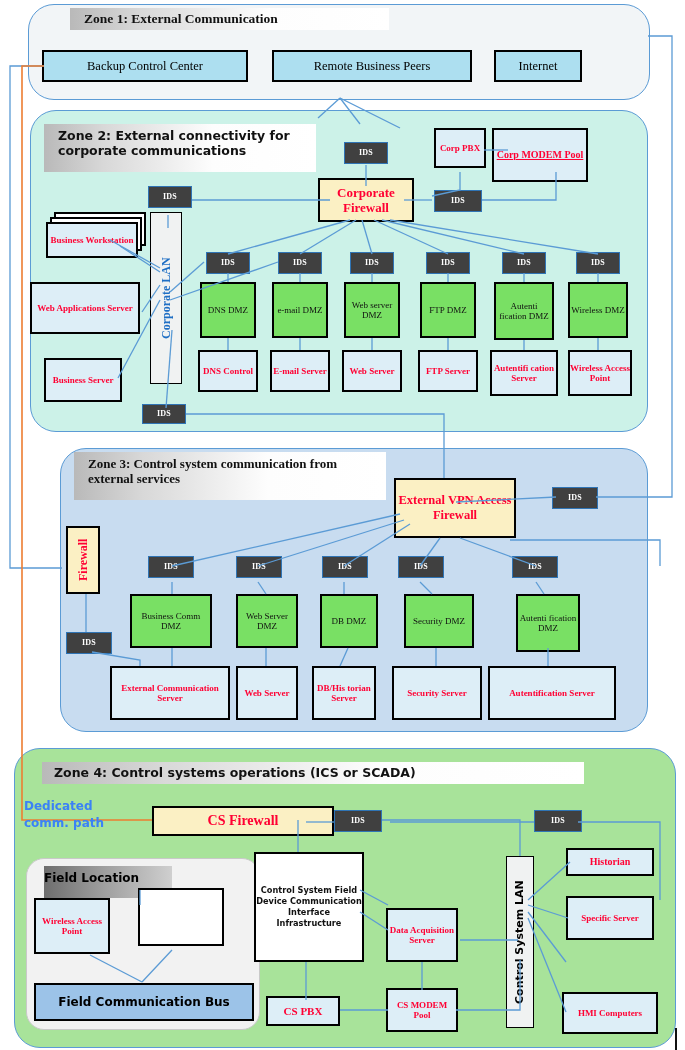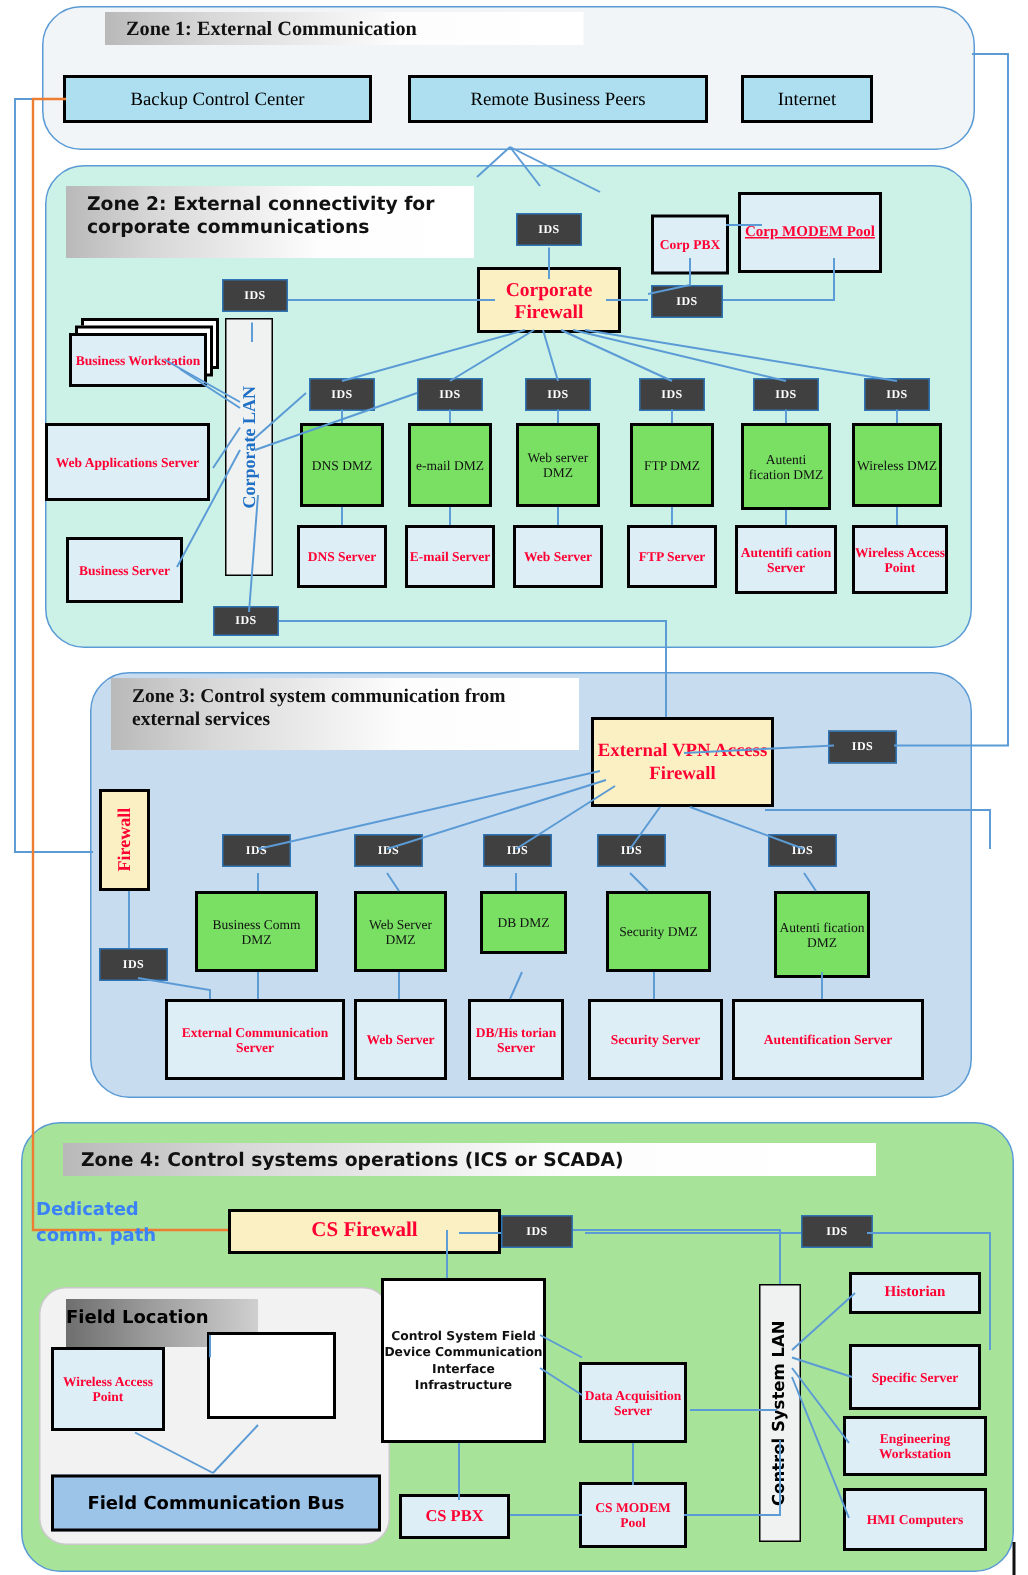--- a/index.html
+++ b/index.html
@@ -169,36 +169,36 @@
   <div class="node z1node" style="left:494px;top:50px;width:88px;height:32px;">Internet</div>
 
   <div class="ztitle z2t">Zone 2: External connectivity for corporate communications</div>
 
   <div class="node ids" style="left:344px;top:142px;width:44px;height:22px;">IDS</div>
   <div class="node fw" style="left:318px;top:178px;width:96px;height:44px;font-size:13px;line-height:15px;">Corporate Firewall</div>
   <div class="node ids" style="left:148px;top:186px;width:44px;height:22px;">IDS</div>
   <div class="node ids" style="left:434px;top:190px;width:48px;height:22px;">IDS</div>
   <div class="node ids" style="left:142px;top:404px;width:44px;height:20px;">IDS</div>
 
-  <div class="node" style="left:434px;top:128px;width:52px;height:40px;margin-top:15px;">Corp PBX</div>
+  <div class="node" style="left:434px;top:128px;width:52px;height:40px;">Corp PBX</div>
   <div class="node" style="left:492px;top:128px;width:96px;height:54px;font-size:10px;text-decoration:underline;">Corp MODEM Pool</div>
 
   <div class="node lan" style="left:150px;top:212px;width:32px;height:172px;">Corporate LAN</div>
 
   <div class="stackwrap" style="left:46px;top:212px;width:108px;height:50px;">
     <div class="sh" style="left:8px;top:0;width:92px;height:34px;"></div>
     <div class="sh" style="left:4px;top:5px;width:92px;height:34px;"></div>
     <div class="node" style="left:0;top:10px;width:92px;height:36px;position:absolute;">Business Workstation</div>
   </div>
   <div class="node" style="left:30px;top:282px;width:110px;height:52px;">Web Applications Server</div>
   <div class="node" style="left:44px;top:358px;width:78px;height:44px;">Business Server</div>
 
   <div class="node ids" style="left:206px;top:252px;width:44px;height:22px;">IDS</div>
   <div class="node dmz" style="left:200px;top:282px;width:56px;height:56px;">DNS DMZ</div>
-  <div class="node" style="left:198px;top:350px;width:60px;height:42px;">DNS Server</div>
+  <div class="node" style="left:198px;top:350px;width:60px;height:42px;">DNS Control</div>
 
   <div class="node ids" style="left:278px;top:252px;width:44px;height:22px;">IDS</div>
   <div class="node dmz" style="left:272px;top:282px;width:56px;height:56px;">e-mail DMZ</div>
   <div class="node" style="left:270px;top:350px;width:60px;height:42px;">E-mail Server</div>
 
   <div class="node ids" style="left:350px;top:252px;width:44px;height:22px;">IDS</div>
   <div class="node dmz" style="left:344px;top:282px;width:56px;height:56px;">Web server DMZ</div>
   <div class="node" style="left:342px;top:350px;width:60px;height:42px;">Web Server</div>
 
   <div class="node ids" style="left:426px;top:252px;width:44px;height:22px;">IDS</div>
@@ -222,21 +222,21 @@
 
   <div class="node ids" style="left:148px;top:556px;width:46px;height:22px;">IDS</div>
   <div class="node dmz" style="left:130px;top:594px;width:82px;height:54px;">Business Comm DMZ</div>
   <div class="node" style="left:110px;top:666px;width:120px;height:54px;">External Communication Server</div>
 
   <div class="node ids" style="left:236px;top:556px;width:46px;height:22px;">IDS</div>
   <div class="node dmz" style="left:236px;top:594px;width:62px;height:54px;">Web Server DMZ</div>
   <div class="node" style="left:236px;top:666px;width:62px;height:54px;">Web Server</div>
 
   <div class="node ids" style="left:322px;top:556px;width:46px;height:22px;">IDS</div>
-  <div class="node dmz" style="left:320px;top:594px;width:58px;height:42px;">DB DMZ</div>
+  <div class="node dmz" style="left:320px;top:594px;width:58px;height:54px;">DB DMZ</div>
   <div class="node" style="left:312px;top:666px;width:64px;height:54px;">DB/His torian Server</div>
 
   <div class="node ids" style="left:398px;top:556px;width:46px;height:22px;">IDS</div>
   <div class="node dmz" style="left:404px;top:594px;width:70px;height:54px;">Security DMZ</div>
   <div class="node" style="left:392px;top:666px;width:90px;height:54px;">Security Server</div>
 
   <div class="node ids" style="left:512px;top:556px;width:46px;height:22px;">IDS</div>
   <div class="node dmz" style="left:516px;top:594px;width:64px;height:58px;">Autenti fication DMZ</div>
   <div class="node" style="left:488px;top:666px;width:128px;height:54px;">Autentification Server</div>
 
@@ -258,17 +258,16 @@
   <div class="node white" style="left:254px;top:852px;width:110px;height:110px;">Control System Field Device Communication Interface Infrastructure</div>
 
   <div class="node" style="left:266px;top:996px;width:74px;height:30px;font-size:11px;">CS PBX</div>
   <div class="node" style="left:386px;top:988px;width:72px;height:44px;">CS MODEM Pool</div>
   <div class="node" style="left:386px;top:908px;width:72px;height:54px;">Data Acquisition Server</div>
 
   <div class="node lan lan-cs" style="left:506px;top:856px;width:28px;height:172px;">Control System LAN</div>
 
   <div class="node" style="left:566px;top:848px;width:88px;height:28px;font-size:10px;">Historian</div>
   <div class="node" style="left:566px;top:896px;width:88px;height:44px;">Specific Server</div>
-  <div class="node" style="left:562px;top:944px;width:96px;height:40px;">Engineering Workstation</div>
   <div class="node" style="left:562px;top:992px;width:96px;height:42px;">HMI Computers</div>
 
   <div class="corner"></div>
 </div>
 
 </body></html>

